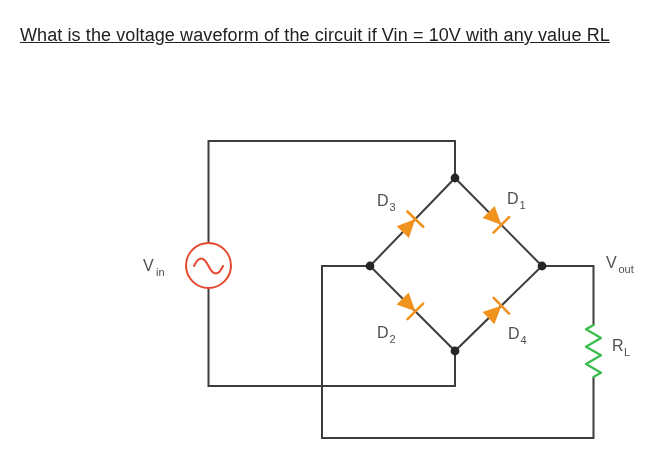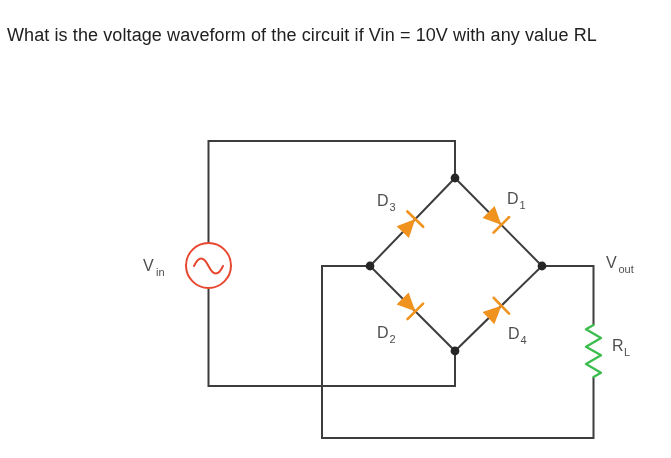--- a/index.html
+++ b/index.html
@@ -1,23 +1,23 @@
 <!DOCTYPE html>
 <html style="--title: #212121; --wire: #3d3d3d; --node: #262626; --diode: #f0921e; --source: #e8472f; --resistor: #3cbd4e; --label: #4f4f4f;"><head>
 <meta charset="utf-8">
 <style>
   html,body{margin:0;padding:0;}
   body{
     width:671px;height:458px;position:relative;background:#ffffff;
     font-family:"Liberation Sans",sans-serif;overflow:hidden;
   }
   .question-title{
-    position:absolute;left:7px;top:25px;
+    position:absolute;left:20px;top:25px;
     font-size:18px;color:var(--title,#212121);
-    white-space:nowrap;letter-spacing:0.1px;
+    white-space:nowrap;letter-spacing:0.1px;text-decoration:underline;
   }
   .circuit-svg{position:absolute;left:0;top:0;}
   .wire{fill:none;stroke:var(--wire,#3d3d3d);stroke-width:2;stroke-linejoin:miter;}
   .node-dot{fill:var(--node,#262626);stroke:none;}
   .diode-tri{fill:var(--diode,#f0921e);stroke:none;}
   .diode-bar{fill:none;stroke:var(--diode,#f0921e);stroke-width:2.6;stroke-linecap:round;}
   .src-circle{fill:#ffffff;stroke:var(--source,#e8472f);stroke-width:2;}
   .src-sine{fill:none;stroke:var(--source,#e8472f);stroke-width:2;stroke-linecap:round;}
   .res-zigzag{fill:none;stroke:var(--resistor,#3cbd4e);stroke-width:2.4;stroke-linejoin:round;stroke-linecap:round;}
   .lbl{fill:var(--label,#4f4f4f);font-family:"Liberation Sans",sans-serif;font-size:16px;}

